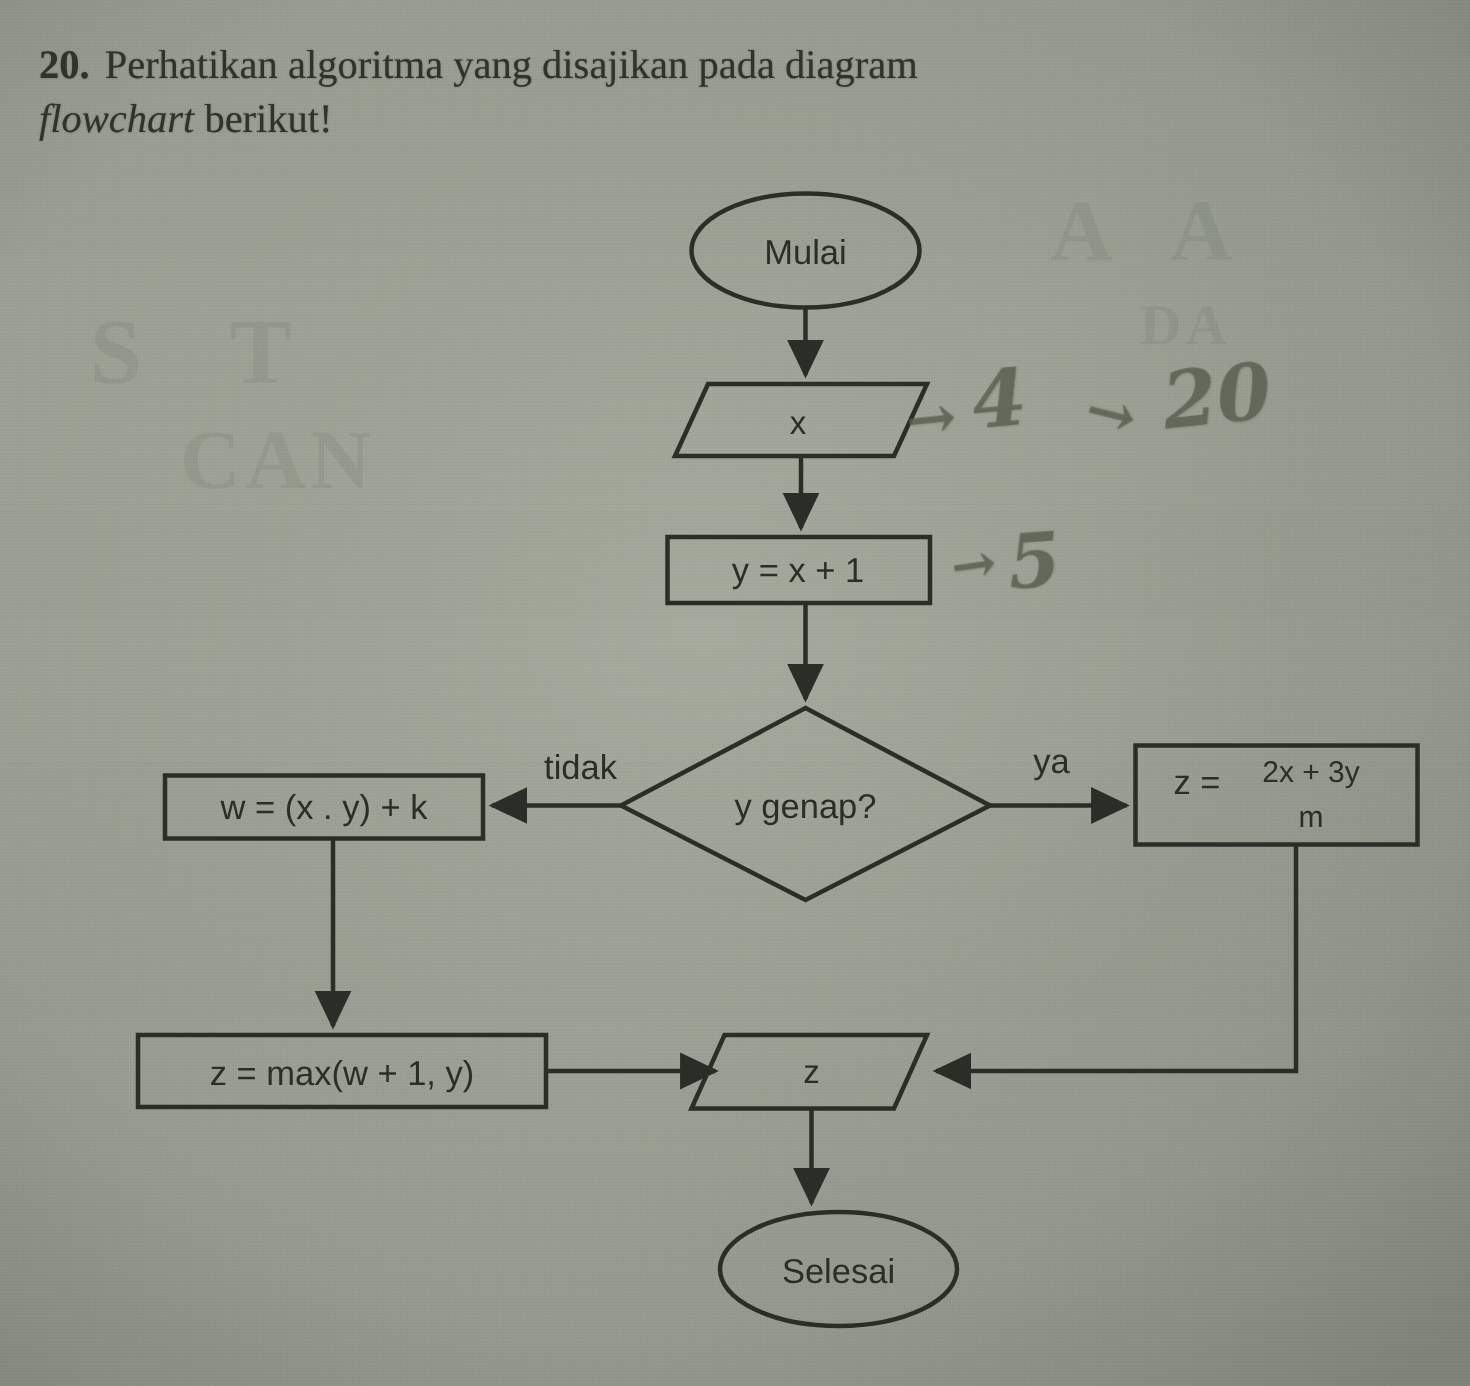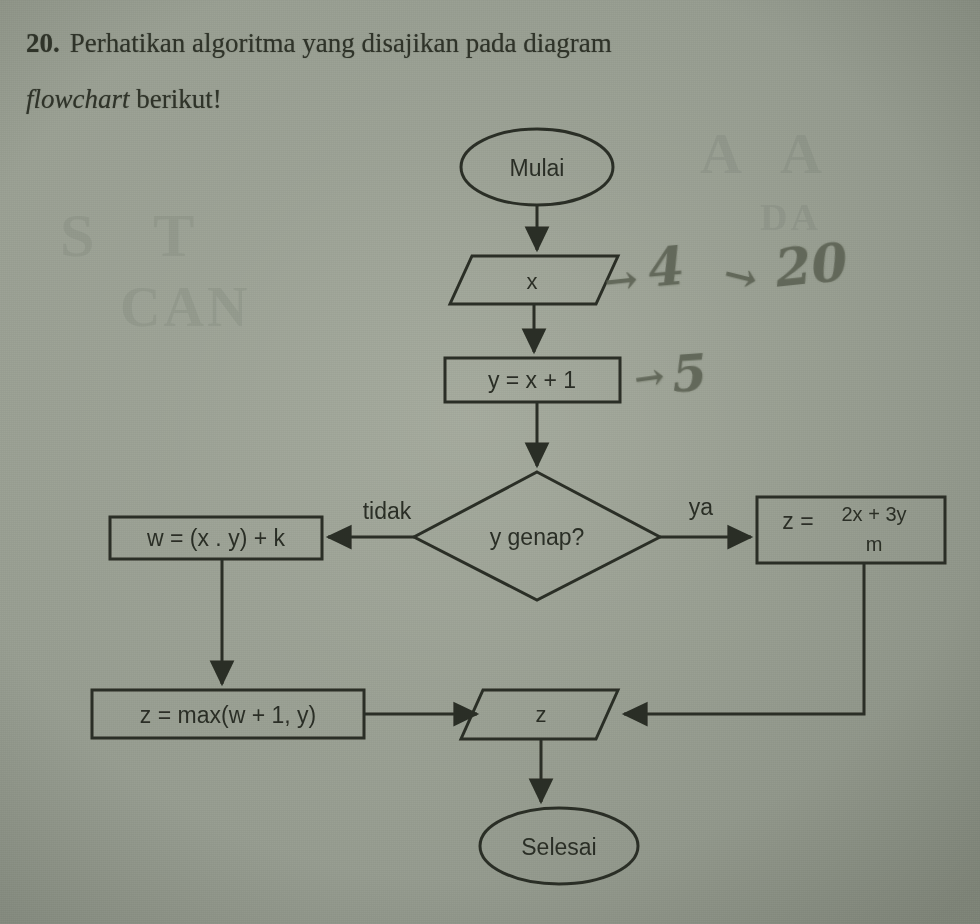--- a/index.html
+++ b/index.html
@@ -66,21 +66,21 @@
     text-shadow: 0 0 1.1px rgba(50,55,45,0.55);
   }
   #question .num {
     font-weight: bold;
     margin-right: 10px;
     margin-top: 26px;
   }
   #q-line2 {
     position: absolute;
     left: 26px;
-    top: 84px;
+    top: 64px;
     width: 930px;
     color: #2f3329;
     font-size: 27px;
     text-shadow: 0 0 1.1px rgba(50,55,45,0.55);
   }
   #q-line2 .ital { font-style: italic; }
 
   
   #flow {
     position: absolute;

